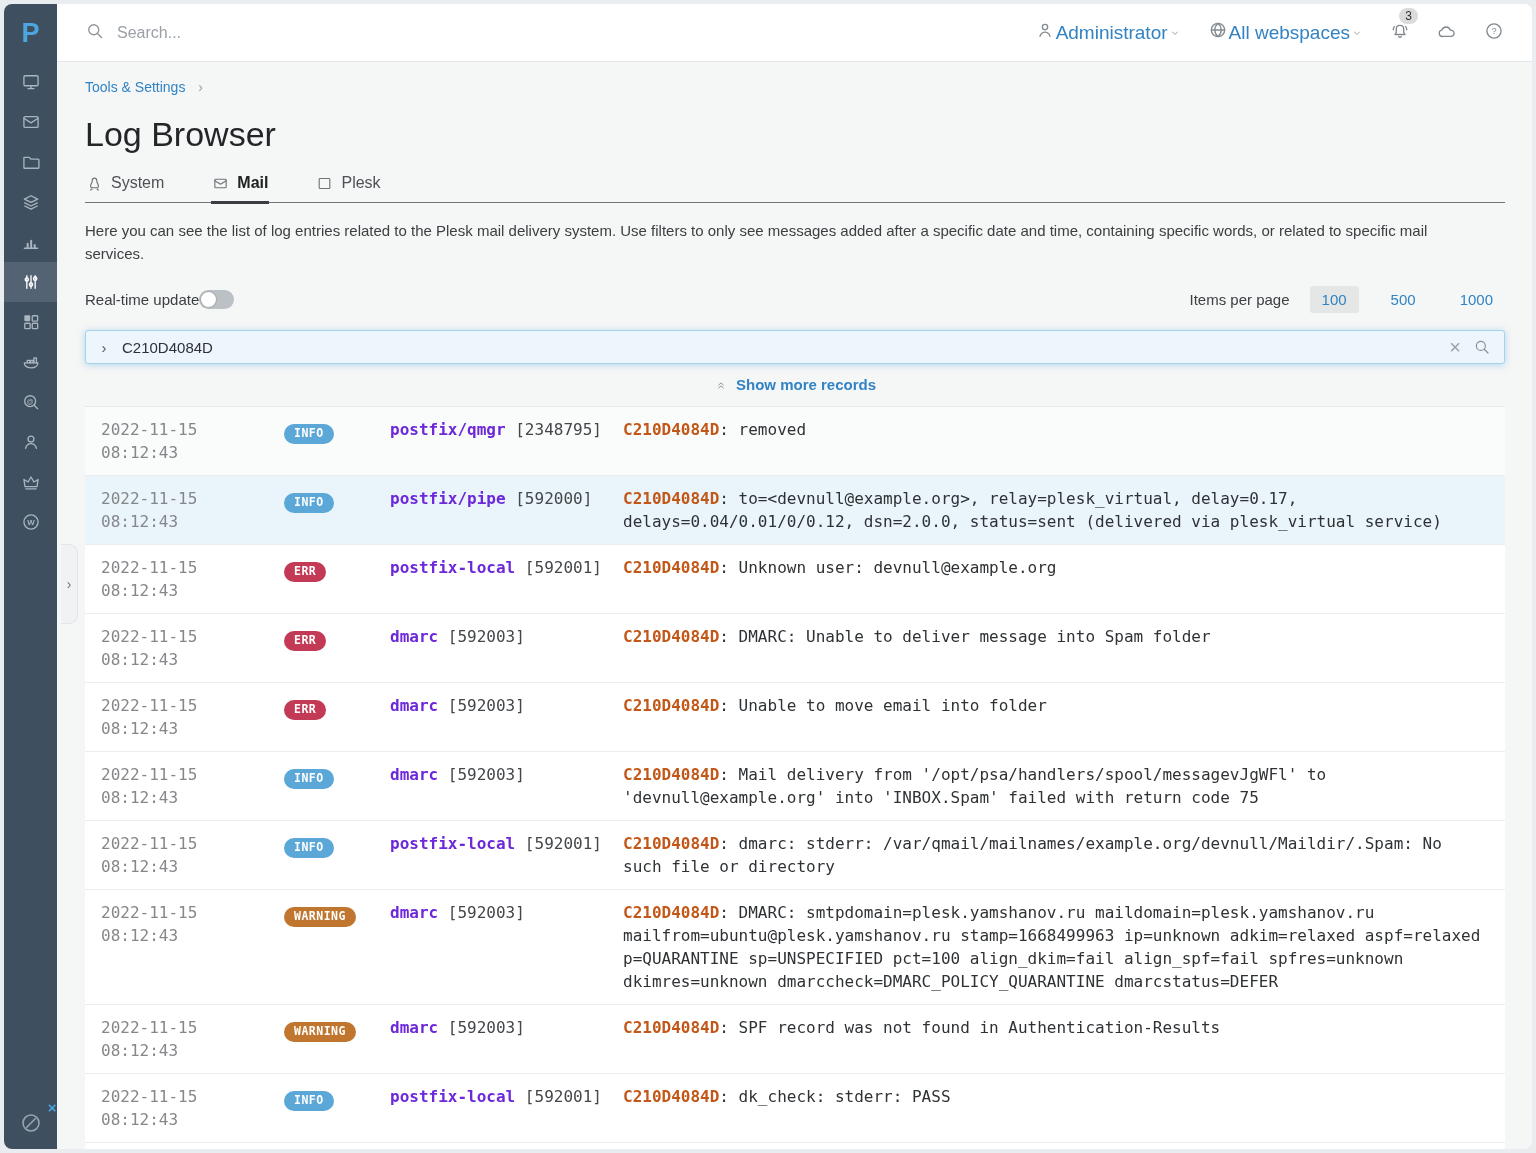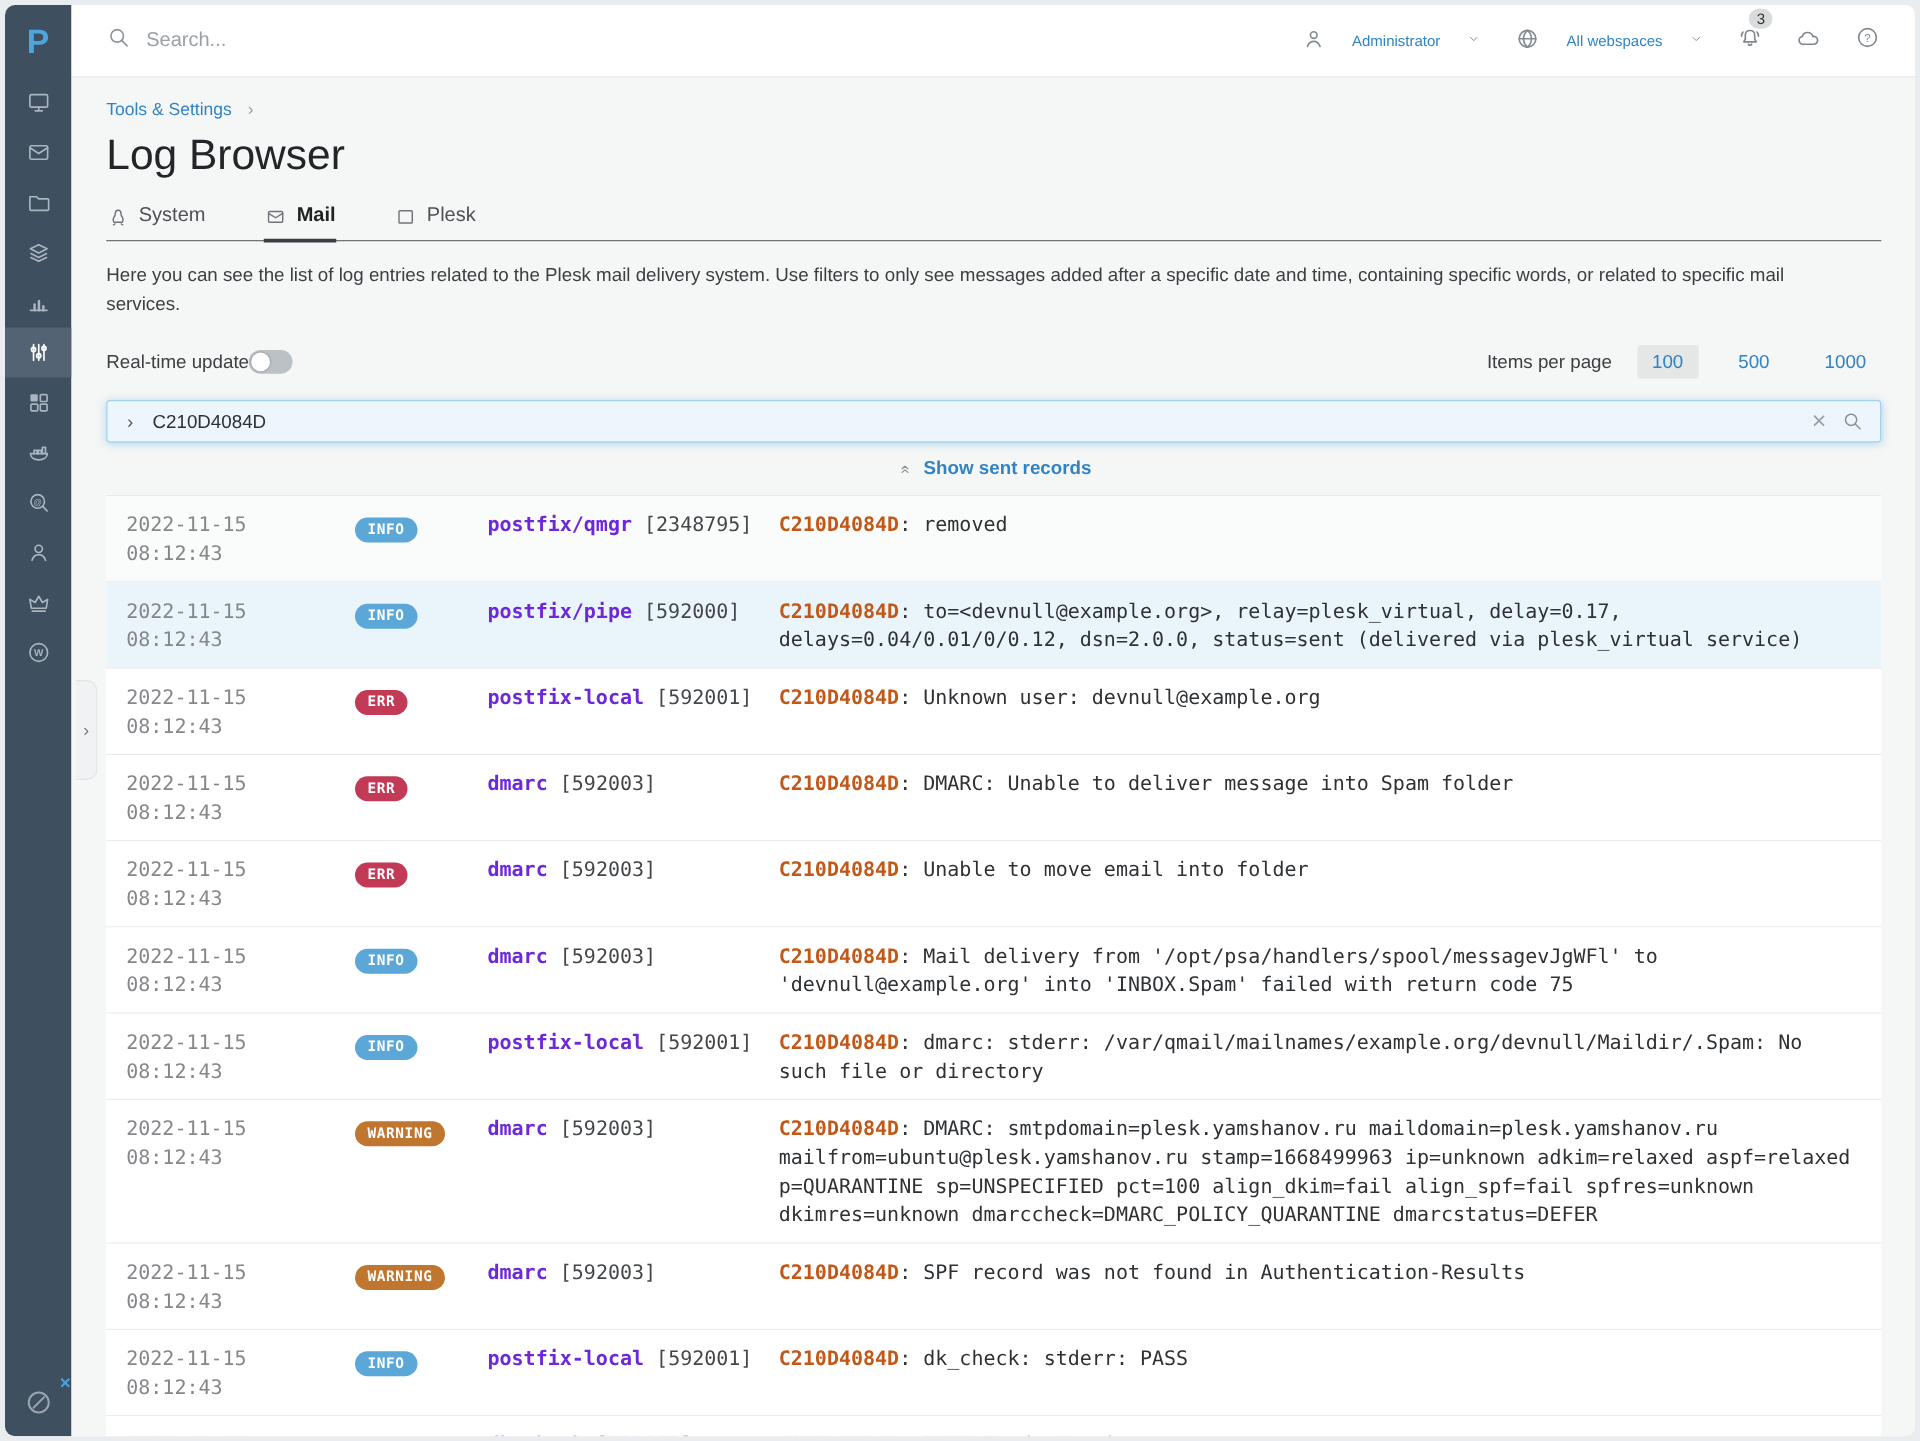--- a/index.html
+++ b/index.html
@@ -24,32 +24,32 @@
   .sidebar-expander{position:absolute;left:57px;top:540px;width:17px;height:80px;background:#f0f2f3;
     border:1px solid #e2e5e7;border-left:none;border-radius:0 9px 9px 0;display:flex;align-items:center;justify-content:center;
     color:#6f767c;font-size:14px;cursor:pointer;z-index:5;}
   
   .main{flex:1;display:flex;flex-direction:column;min-width:0;background:#f5f6f6;}
   .topbar{height:58px;flex:none;background:#fff;border-bottom:1px solid #e4e6e8;display:flex;align-items:center;padding:0 28px;}
   .search-box{display:flex;align-items:center;gap:10px;color:#8e959b;flex:1;}
   .search-box input{border:none;outline:none;background:transparent;font-size:16px;font-family:"Liberation Sans",sans-serif;color:#333;width:320px;}
   .search-box input::placeholder{color:#9aa0a6;}
   .topbar-right{display:flex;align-items:center;gap:27px;}
-  .tb-menu{display:flex;align-items:center;gap:21px;color:var(--accent-blue);font-size:12px;cursor:pointer;text-align:right;}
+  .tb-menu{display:flex;align-items:center;gap:1px;color:var(--accent-blue);font-size:19px;cursor:pointer;text-align:right;}
   .tb-menu .icon,.tb-menu .chev{color:#848b91;}
   .tb-icon{color:#82888e;cursor:pointer;display:flex;align-items:center;}
   .bell-wrap{position:relative;}
   .count-badge{position:absolute;top:-13px;right:-8px;background:#d9dbdc;color:#333;border-radius:9px;
     padding:2px 6px;font-size:12px;line-height:1;font-weight:400;}
   
   .content{flex:1;overflow:hidden;padding:17px 27px 0 28px;min-width:0;}
   .breadcrumb{font-size:14px;margin-bottom:4px;}
   .breadcrumb a{color:var(--accent-blue);text-decoration:none;cursor:pointer;}
   .bc-sep{color:#9aa0a5;margin-left:9px;font-size:14px;}
-  h1{font-size:34px;font-weight:400;color:#232629;margin:10px 0 20px;}
+  h1{font-size:34px;font-weight:400;color:#232629;margin:20px 0 20px;}
   .tabs{display:flex;gap:46px;border-bottom:1px solid #737373;}
   .tab{display:flex;align-items:center;gap:8px;padding:0 1px 9px;font-size:16px;color:#4d5257;
     border-bottom:3px solid transparent;margin-bottom:-2px;cursor:pointer;}
   .tab .icon{color:#6e747a;display:flex;}
   .tab.active{color:#222;font-weight:700;border-bottom-color:#3a3e42;}
   .desc{font-size:15px;line-height:1.5;color:#3c4043;margin:17px 0 21px;max-width:1390px;}
   .controls-row{display:flex;align-items:center;justify-content:space-between;margin-bottom:17px;}
   .realtime{display:flex;align-items:center;font-size:15px;color:#3c4043;}
   .toggle{width:35px;height:19px;border-radius:10px;background:#bcc1c5;position:relative;cursor:pointer;display:inline-block;}
   .toggle .knob{position:absolute;left:2px;top:2px;width:15px;height:15px;border-radius:50%;background:#fff;box-shadow:0 0 2px rgba(0,0,0,.35);}
@@ -324,21 +324,21 @@
             </svg>
           </span>
       </div>
 
       <div class="showmore">
         <span class="icon">
             <svg width="14" height="14" viewBox="0 0 24 24" fill="none" stroke="currentColor" stroke-width="1.6" stroke-linecap="round" stroke-linejoin="round">
               <path d="M8 12L12 8.5 16 12M8 17L12 13.5 16 17"></path>
             </svg>
           </span>
-        <a>Show sent records</a>
+        <a>Show more records</a>
       </div>
 
       <div class="log-table">
           <div class="log-row">
             <span class="col-time">2022-11-15 08:12:43</span>
             <span class="col-badge"><span class="badge info">INFO</span></span>
             <span class="col-service"><span class="svc">postfix/qmgr</span><span class="pid"> [2348795]</span></span>
             <span class="col-msg"><span class="msg-id">C210D4084D</span><span class="msg-colon">: </span><span class="msg-text">removed</span></span>
           </div>
           <div class="log-row highlighted">

